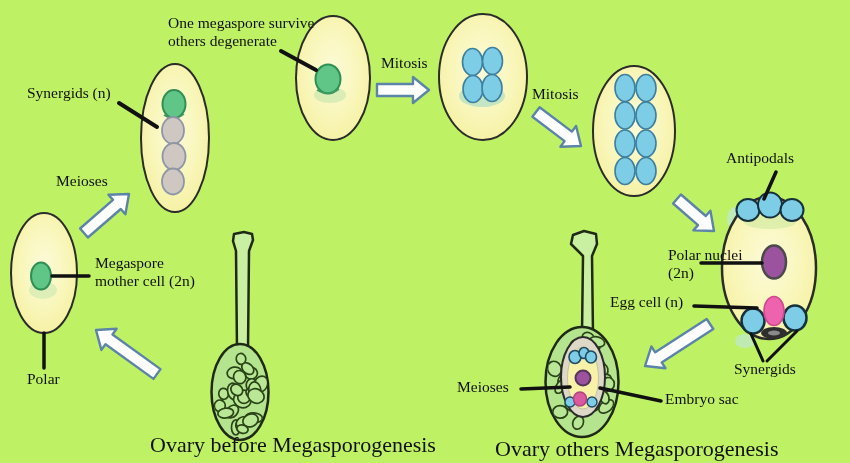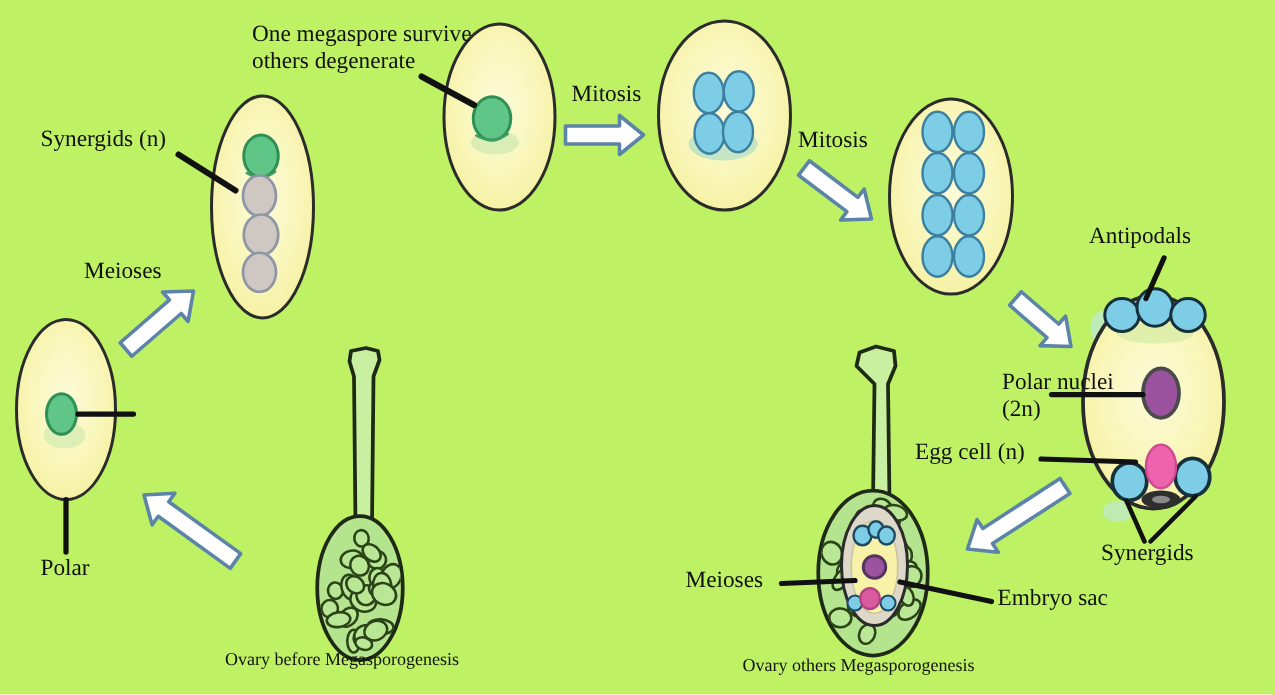--- a/index.html
+++ b/index.html
@@ -1,21 +1,21 @@
 <!DOCTYPE html>
 <html><head>
 <meta charset="utf-8">
 <style>
   html,body{margin:0;padding:0;background:#fff;}
   #canvas{position:relative;width:850px;height:463px;background:#bef264;overflow:hidden;
           font-family:"Liberation Serif", serif;}
   #art{position:absolute;left:0;top:0;}
   .label{position:absolute;font-family:"Liberation Serif", serif;font-size:15.5px;color:#111;
          white-space:pre-line;line-height:1.18;}
-  .label.big{font-size:12px;}
+  .label.big{font-size:22px;}
 </style>
 </head>
 <body>
 
 <div id="canvas">
 
 <svg id="art" width="850" height="463" viewBox="0 0 850 463">
   <defs>
     <radialGradient id="yg" cx="50%" cy="45%" r="65%">
       <stop offset="0%" stop-color="#fcfbd8"></stop>
@@ -182,20 +182,22 @@
   <path class="block-arrow" fill="#ffffff" stroke="#5c83a8" stroke-width="2.4" stroke-linejoin="round" d="M532.4,116.8 L564.6,141.1 L560.4,146.7 L581.0,146.0 L576.1,126.0 L571.9,131.6 L539.6,107.2 Z"></path>
   <path class="block-arrow" fill="#ffffff" stroke="#5c83a8" stroke-width="2.4" stroke-linejoin="round" d="M673.1,203.5 L698.0,225.1 L693.4,230.4 L714.0,231.0 L710.4,210.7 L705.8,216.0 L680.9,194.5 Z"></path>
   <path class="block-arrow" fill="#ffffff" stroke="#5c83a8" stroke-width="2.4" stroke-linejoin="round" d="M706.7,319.0 L655.2,352.3 L651.4,346.4 L645.0,366.0 L665.5,368.2 L661.7,362.4 L713.3,329.0 Z"></path>
   <path class="block-arrow" fill="#ffffff" stroke="#5c83a8" stroke-width="2.4" stroke-linejoin="round" d="M160.5,369.1 L112.5,334.5 L116.6,328.8 L96.0,330.0 L101.4,349.9 L105.5,344.2 L153.5,378.9 Z"></path>
 </svg>
 
 <div class="label" style="left:168px;top:14px;">One megaspore survive
 others degenerate</div>
 <div class="label" style="left:27px;top:84px;">Synergids (n)</div>
 <div class="label" style="left:56px;top:172px;">Meioses</div>
+<div class="label" style="left:95px;top:254px;">Megaspore
+mother cell (2n)</div>
 <div class="label" style="left:27px;top:370px;">Polar</div>
 <div class="label big" style="left:150px;top:432px;">Ovary before Megasporogenesis</div>
 <div class="label" style="left:381px;top:54px;">Mitosis</div>
 <div class="label" style="left:532px;top:85px;">Mitosis</div>
 <div class="label" style="left:726px;top:149px;">Antipodals</div>
 <div class="label" style="left:624px;top:246px;margin-left:44px;">Polar nuclei
 (2n)</div>
 <div class="label" style="left:610px;top:293px;">Egg cell (n)</div>
 <div class="label" style="left:734px;top:360px;">Synergids</div>
 <div class="label" style="left:457px;top:378px;">Meioses</div>

